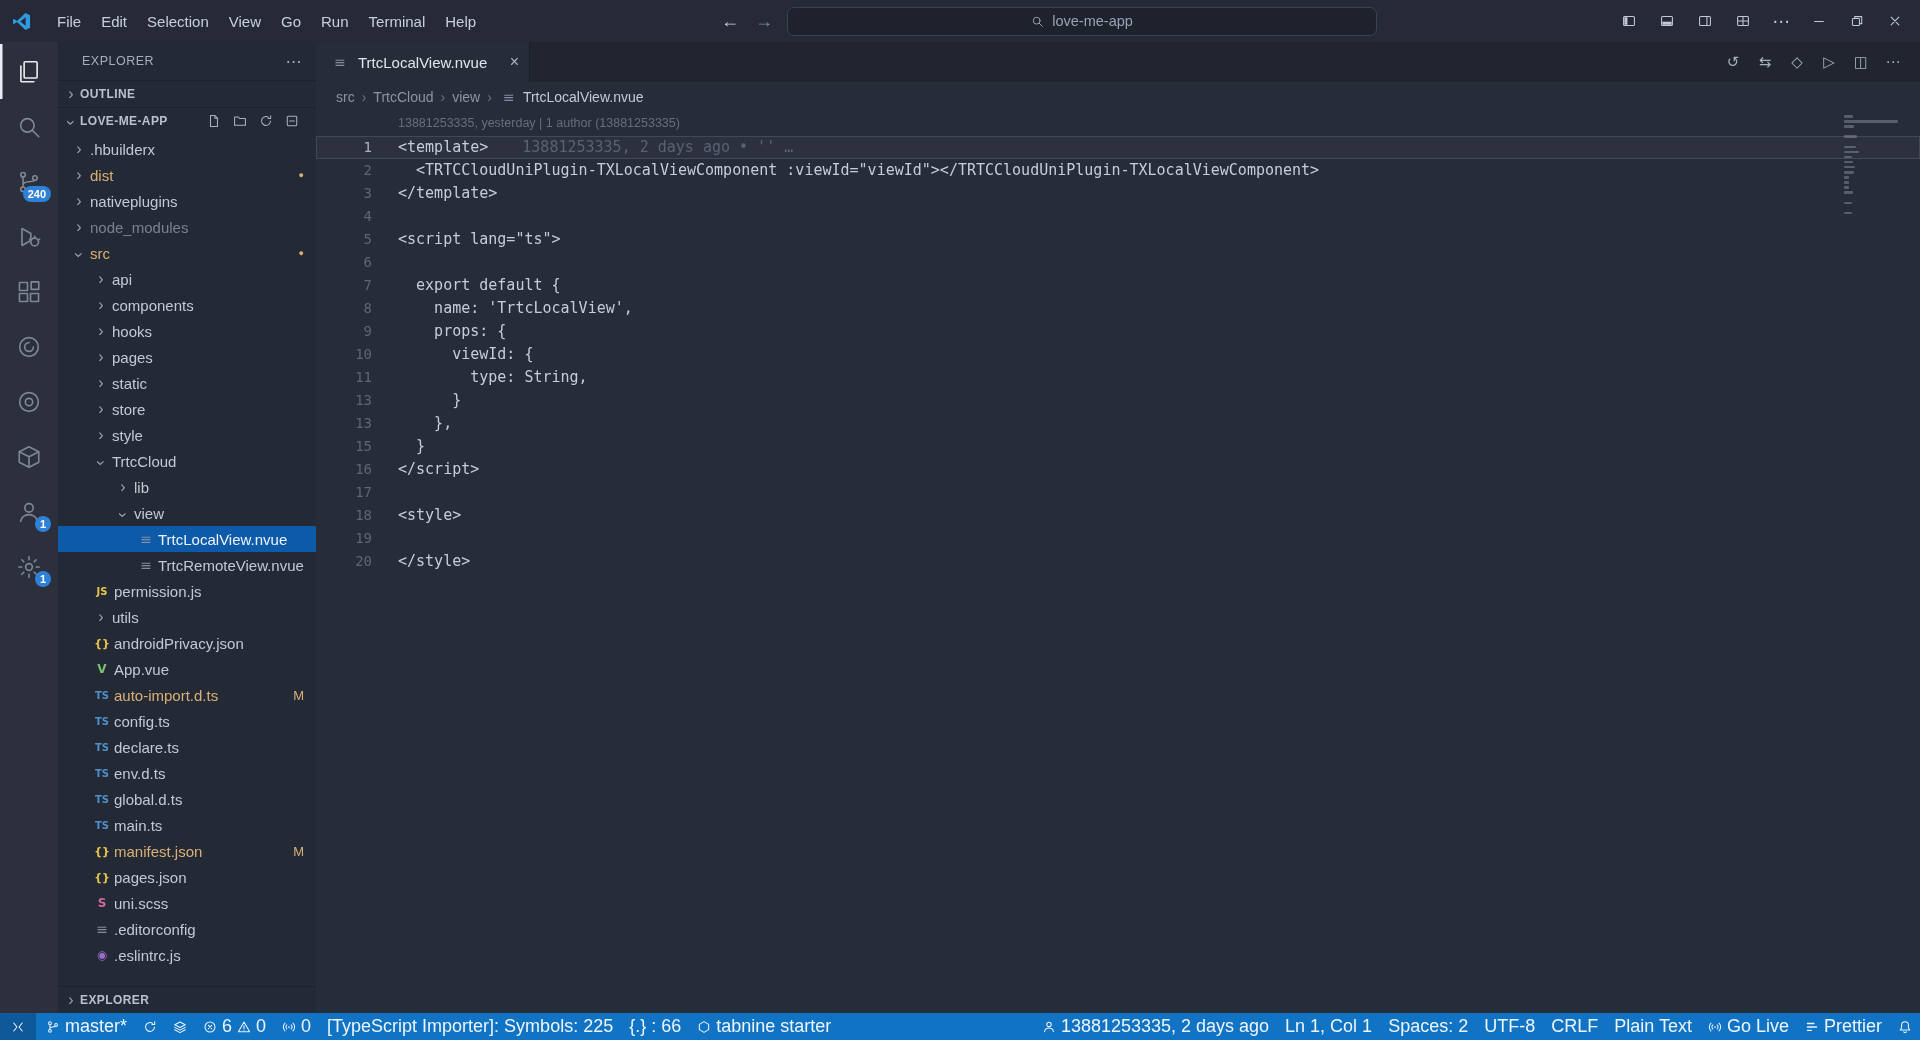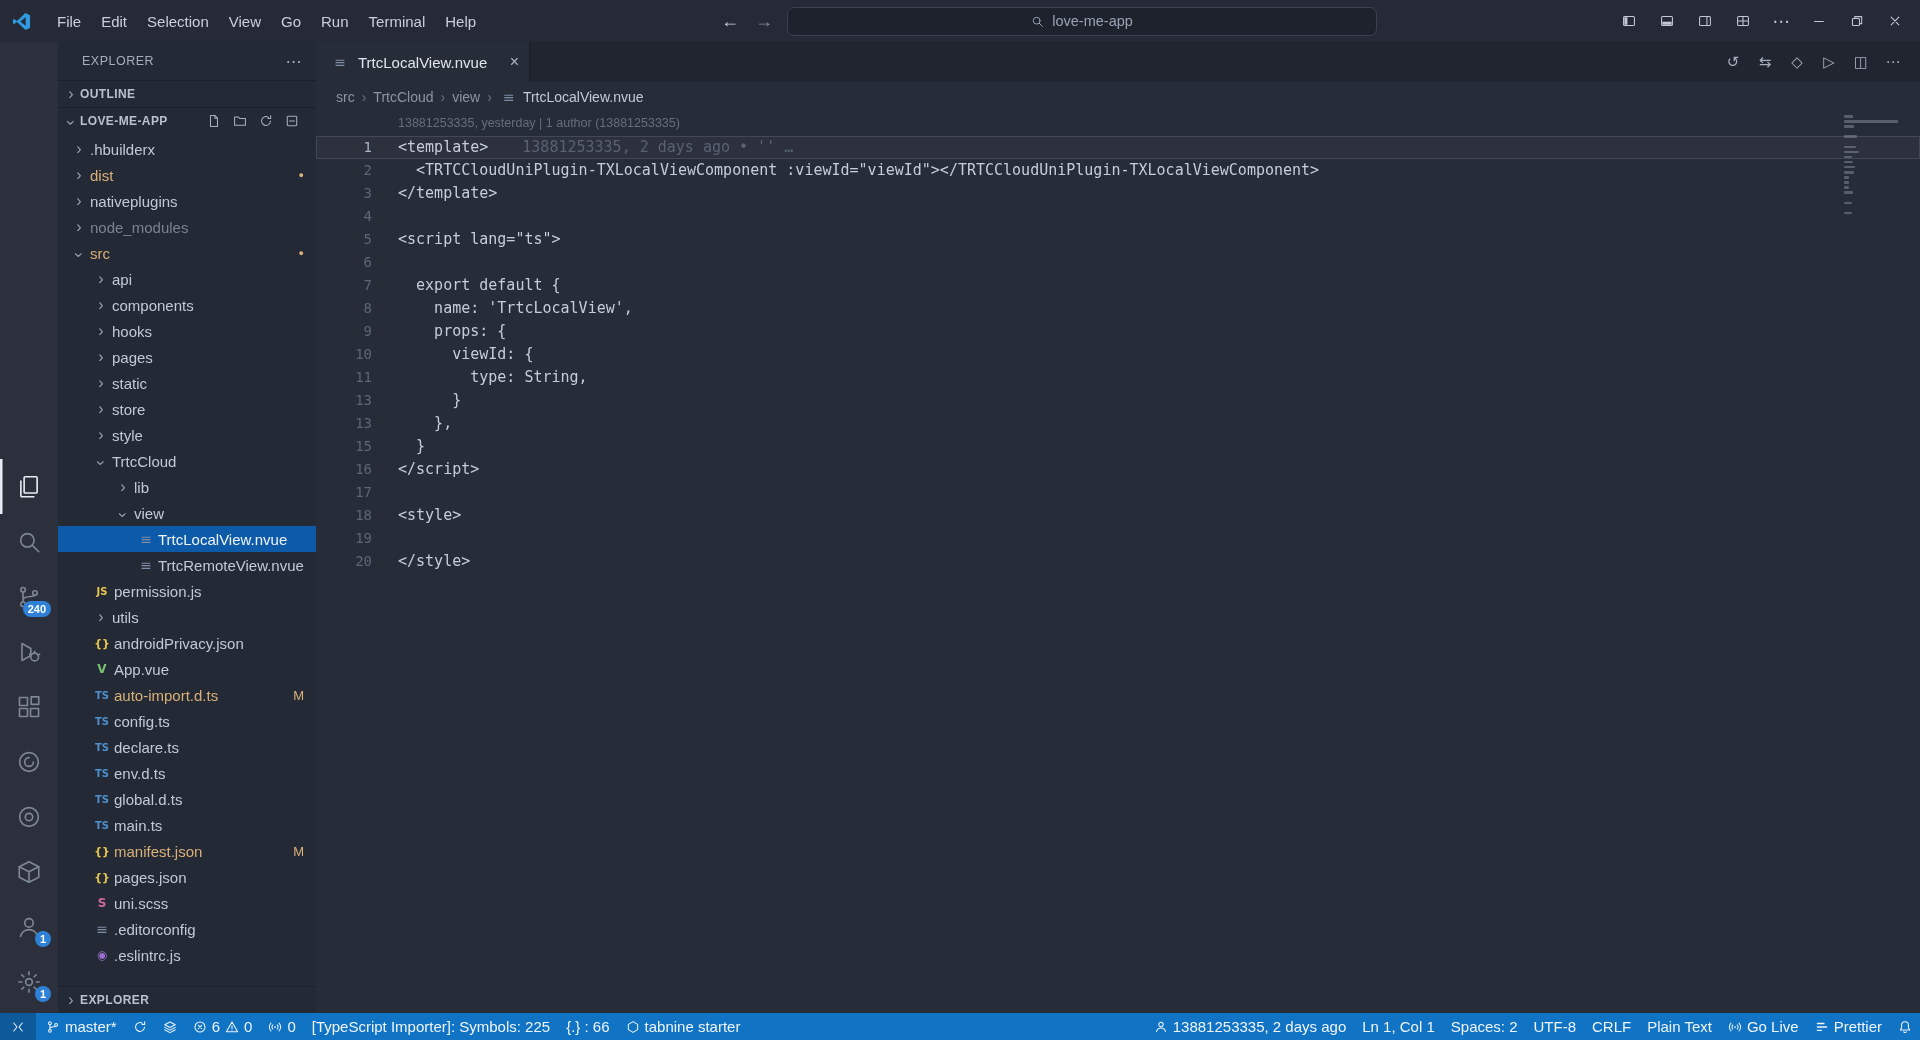--- a/index.html
+++ b/index.html
@@ -20,21 +20,21 @@
   .searchbox{width:590px;height:29px;background:#1d222d;border:1px solid #3a4252;border-radius:7px;
     display:flex;align-items:center;justify-content:center;gap:8px;color:#9aa3b3;font-size:14.5px}
   .tb-right{display:flex;align-items:center}
   .tb-icon{width:38px;height:32px;display:flex;align-items:center;justify-content:center;color:#c3c9d4;font-size:17px}
 
   
   .main{flex:1;display:flex;min-height:0}
 
   
   .activitybar{width:58px;background:#2b303c;display:flex;flex-direction:column;
-    justify-content:flex-end;padding:2px 0 4px;flex:0 0 auto}
+    justify-content:flex-start;padding:2px 0 4px;flex:0 0 auto}
   .act-item{height:55px;display:flex;align-items:center;justify-content:center;color:#7f8795;position:relative;cursor:pointer}
   .act-item.active{color:#e9ecf2;box-shadow:inset 2.5px 0 0 #e9ecf2}
   .act-badge{position:absolute;right:7px;bottom:7px;background:#2f81d7;color:#fff;font-size:11px;
     line-height:1;border-radius:9px;padding:2.5px 5px;min-width:10px;text-align:center;font-weight:700}
 
   
   .sidebar{width:258px;background:#242a35;display:flex;flex-direction:column;font-size:15px;color:#c2c9d4;flex:0 0 auto;min-height:0}
   .sb-title{height:38px;display:flex;align-items:center;justify-content:space-between;
     padding:0 14px 0 24px;font-size:12.5px;letter-spacing:.5px;color:#a6adbb;flex:0 0 auto}
   .sb-more{font-size:16px;color:#a6adbb;cursor:pointer}
@@ -87,21 +87,21 @@
   .ln{flex:0 0 82px;padding-right:26px;text-align:right;color:#5d6677;font-size:14px}
   .code-line.active .ln{color:#a9b3c5}
   .codetext{color:#c6cdd9}
   .inline-blame{color:#596273;margin-left:34px}
   .minimap{position:absolute;top:4px;right:14px;width:62px}
   .mm-bar{height:2.5px;background:#8891a2;opacity:.5;margin-bottom:2.6px;border-radius:1px}
   .mm-gap{height:5.1px}
 
   
   .statusbar{height:27px;background:#1173c4;display:flex;align-items:stretch;
-    justify-content:space-between;color:#eef5fc;font-size:15px;flex:0 0 auto;overflow:hidden}
+    justify-content:space-between;color:#eef5fc;font-size:18px;flex:0 0 auto;overflow:hidden}
   .sb-group{display:flex;align-items:stretch}
   .sb-item{display:flex;align-items:center;gap:5px;padding:0 8px;white-space:nowrap;cursor:pointer}
   .sb-remote{background:rgba(0,0,0,.22);padding:0 11px;margin-right:2px}
   .sb-ic{display:inline-flex;align-items:center}
   svg{display:block}
 </style>
 </head>
 <body>
 
 <div class="window">

